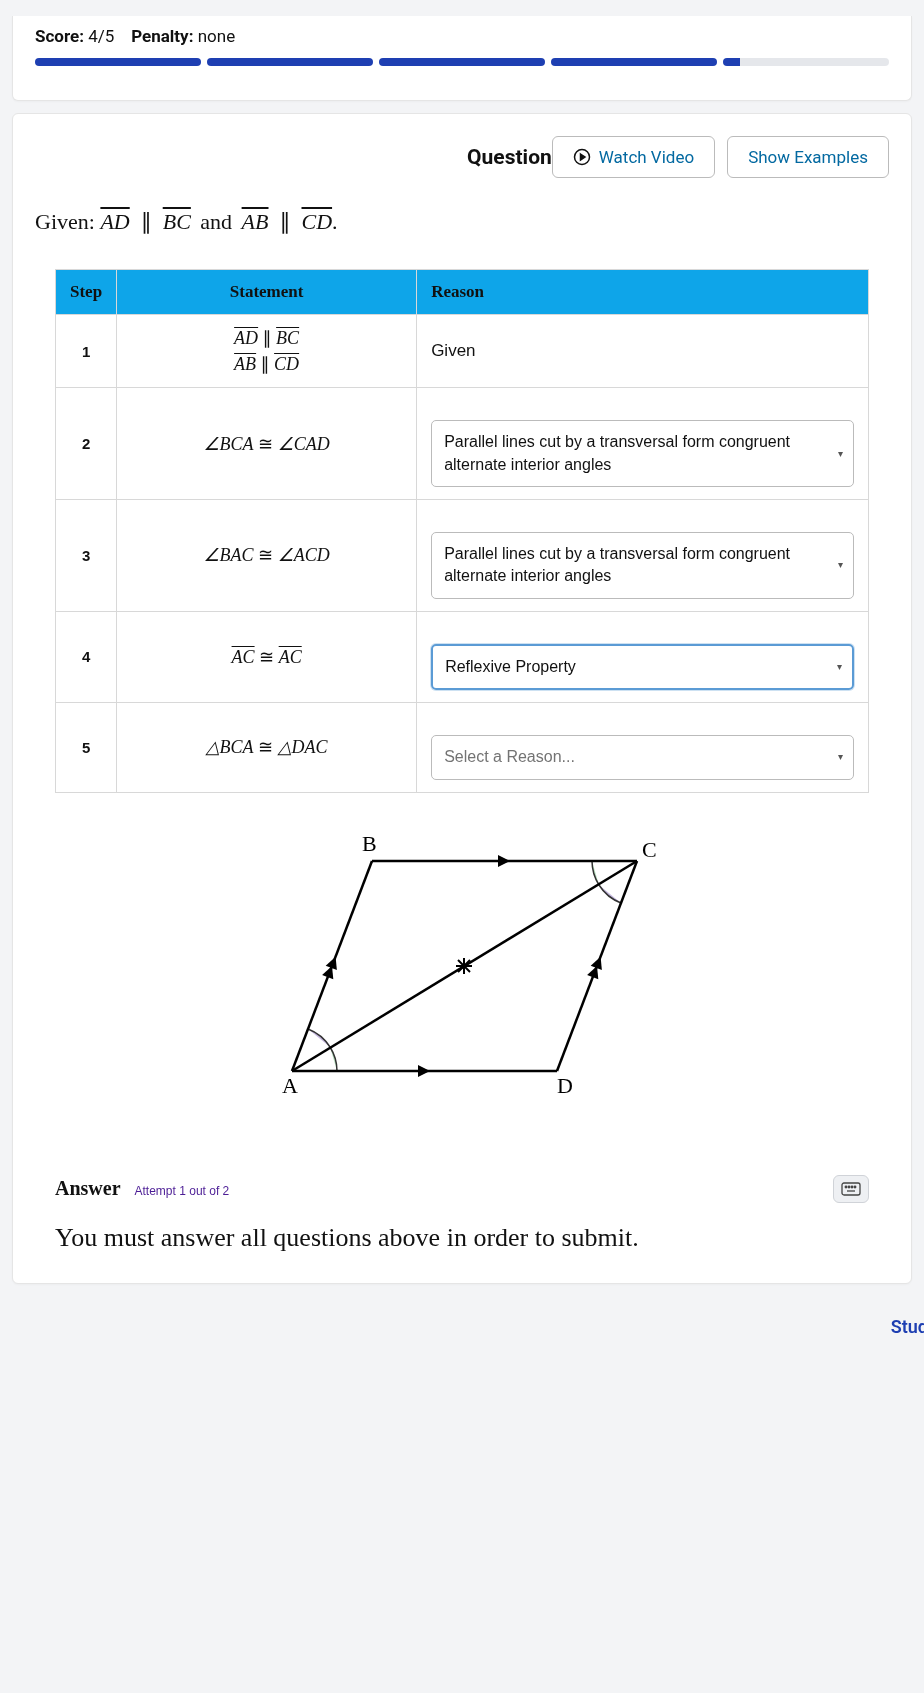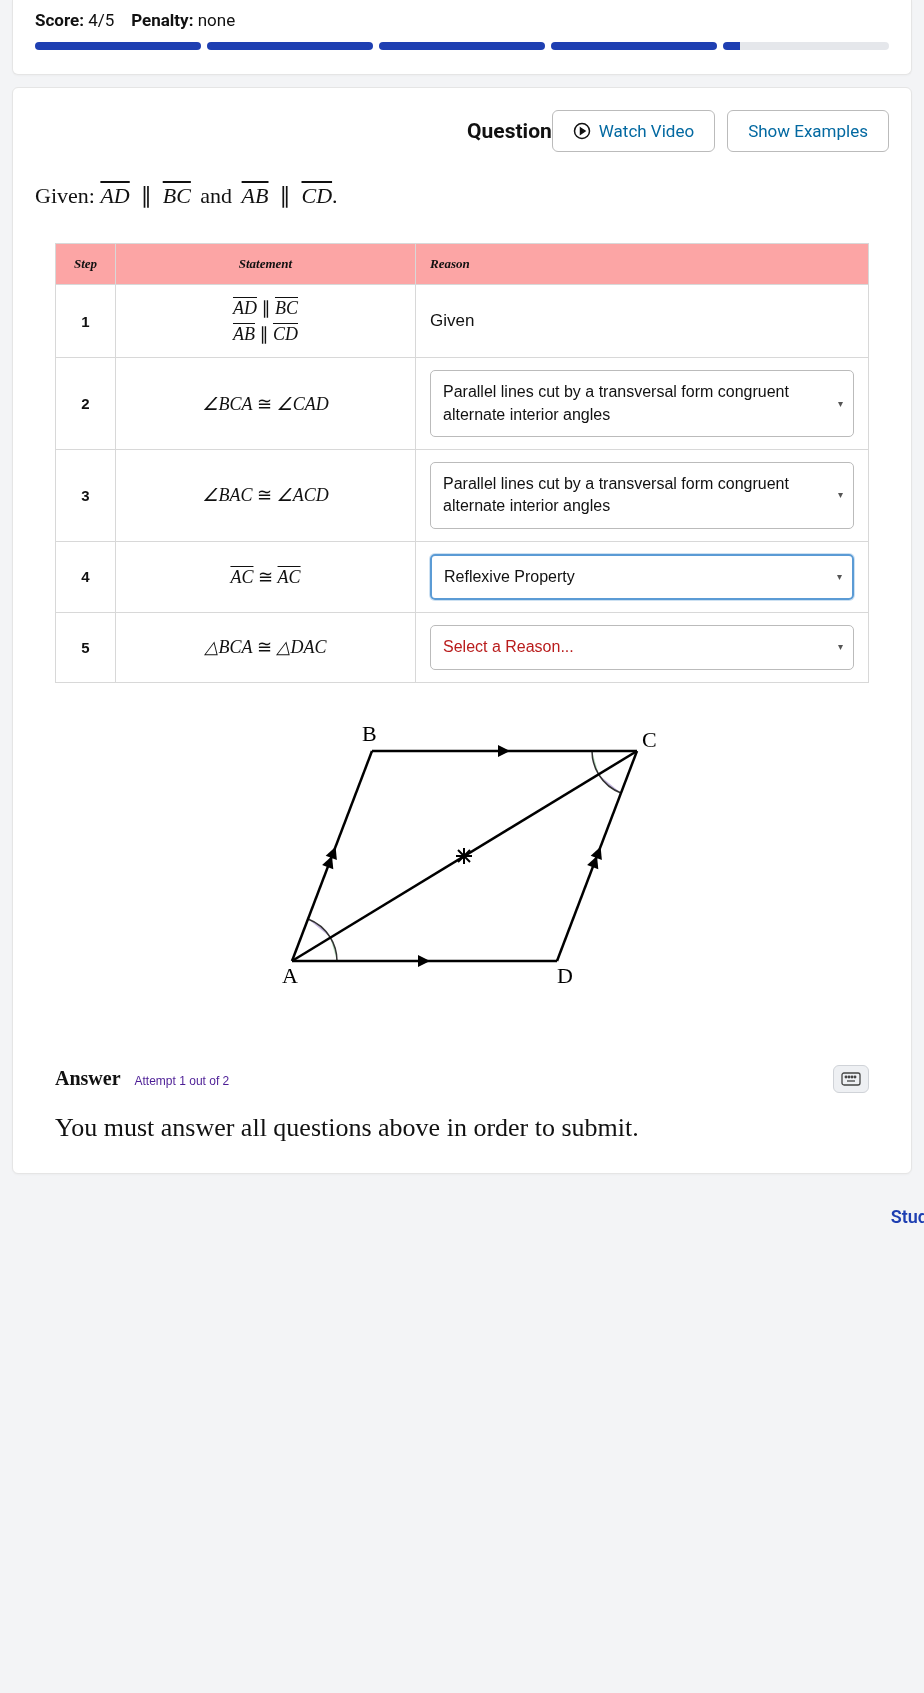--- a/index.html
+++ b/index.html
@@ -10,22 +10,22 @@
     width: 924px;
   }
   .card {
     background: #fff;
     border-radius: 6px;
     border: 1px solid #e5e5e5;
     margin: 0 12px 12px 12px;
     box-shadow: 0 1px 2px rgba(0,0,0,0.03);
   }
   .score-card {
-    padding: 10px 22px 24px 22px;
-    margin-top: 0;
+    padding: 10px 22px 34px 22px;
+    margin-top: 16px;
     border-top-left-radius: 0;
     border-top-right-radius: 0;
     border-top: none;
   }
   .score-line { font-size: 17px; margin-bottom: 12px; }
   .score-line .bold { font-weight: 700; }
   .progress-row { display: flex; gap: 6px; }
   .progress-seg {
     flex: 1;
     height: 8px;
@@ -76,53 +76,53 @@
     width: 100%;
     font-family: Georgia, "Times New Roman", serif;
   }
   table.proof th, table.proof td {
     border: 1px solid #d8d8d8;
     padding: 12px 14px;
     vertical-align: middle;
   }
   table.proof th {
     font-weight: 700;
-    font-size: 13px;
-    background: #fca5a5;
-    font-style: italic;
+    font-size: 17px;
+    background: #0ea5e9;
   }
   table.proof th:nth-child(1) { width: 60px; text-align: center; }
   table.proof th:nth-child(2) { text-align: center; width: 300px;}
   table.proof th:nth-child(3) { text-align: left; }
   .step-num { text-align: center; font-weight: 700; font-size: 15px; font-family: -apple-system, sans-serif;}
   .stmt-cell { text-align: center; font-size: 18px; }
   .stmt-stack { display: flex; flex-direction: column; gap: 4px; align-items: center; }
   .reason-cell { font-size: 17px; font-family: -apple-system, BlinkMacSystemFont, sans-serif;}
   .reason-dropdown {
     border: 1px solid #bbb;
     border-radius: 5px;
     padding: 10px 30px 10px 12px;
     position: relative;
     cursor: pointer;
     line-height: 1.4;
     font-size: 16px;
+    margin-top: 20px;
   }
   .reason-dropdown.selected-blue {
     border: 2px solid #5b9bd5;
     box-shadow: 0 0 0 1px rgba(91,155,213,0.3);
   }
   .reason-dropdown .caret {
     position: absolute;
     right: 10px;
     top: 50%;
     transform: translateY(-50%);
     font-size: 10px;
     color: #555;
   }
-  .reason-placeholder { color: #b91c1c; }
+  .reason-placeholder { color: #737373; }
 
   .figure-wrap { text-align: center; margin: 28px 0 10px 0; }
 
   .answer-section { margin-top: 60px; }
   .answer-head {
     display: flex;
     align-items: center;
     justify-content: space-between;
     margin-bottom: 20px;
   }

